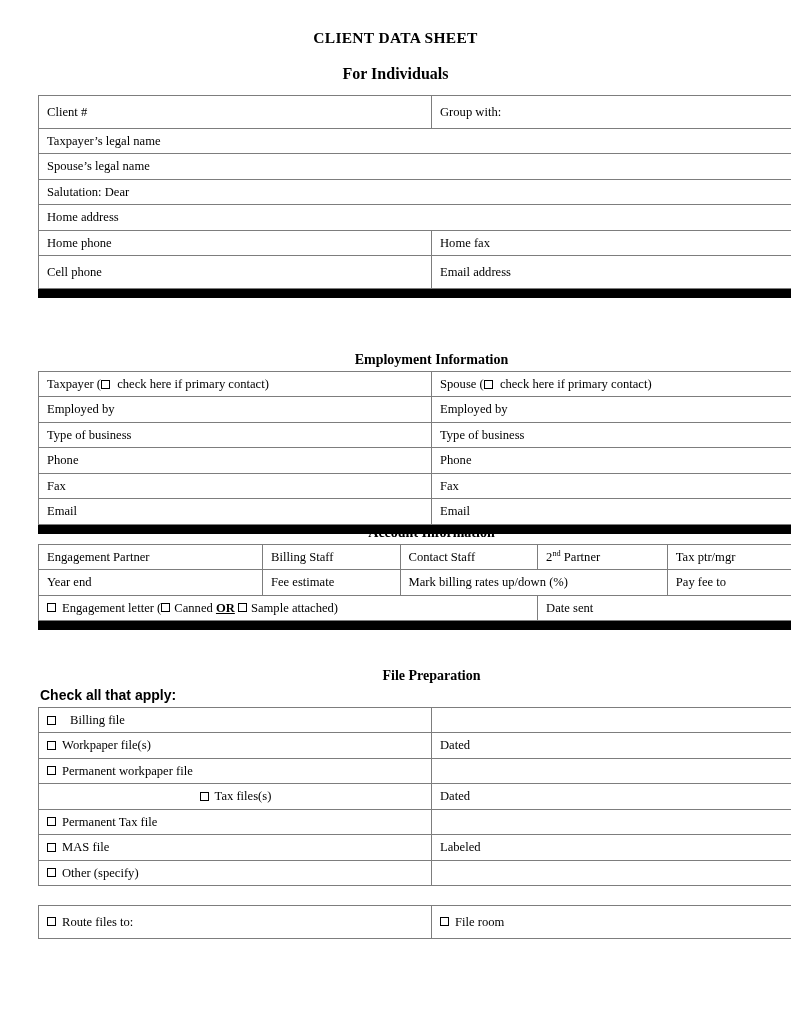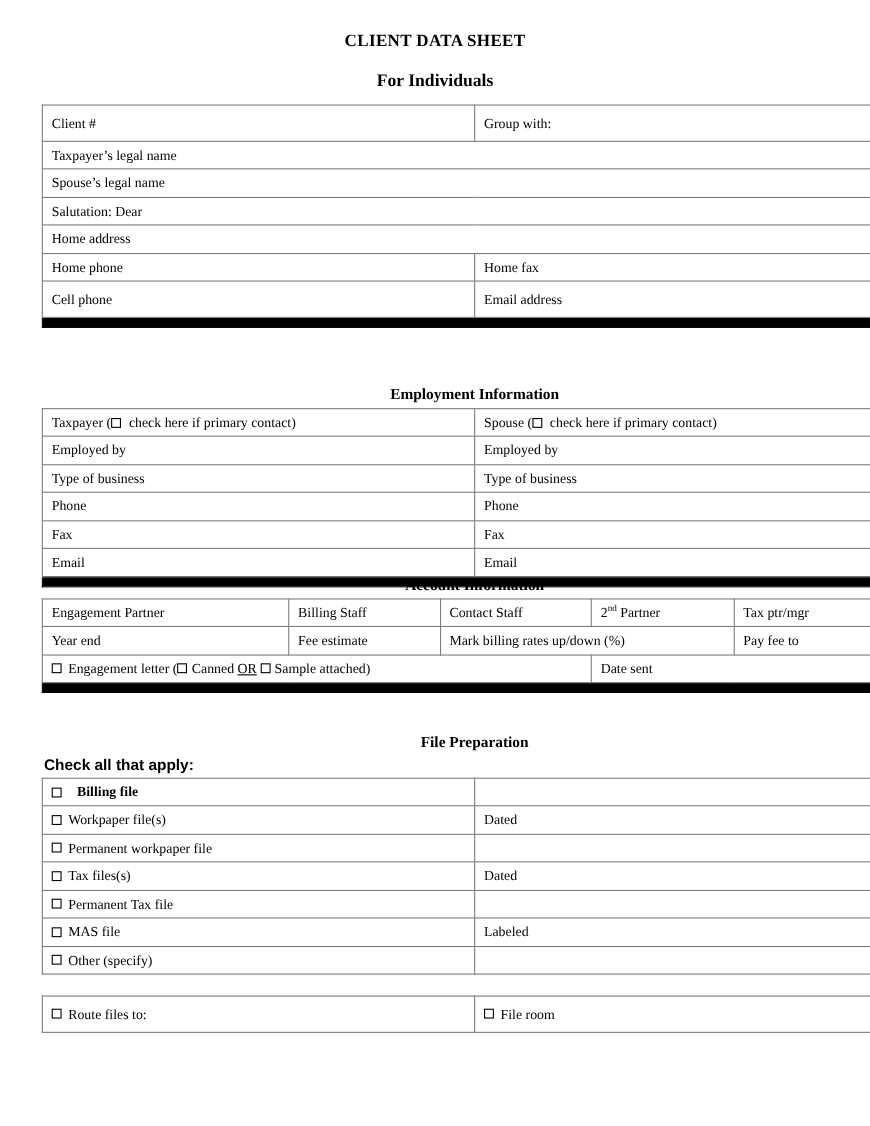--- a/index.html
+++ b/index.html
@@ -92,21 +92,21 @@
     width: 9px;
     height: 9px;
     border: 1.6px solid #000;
     vertical-align: -0.5px;
     margin-right: 4px;
     background: #fff;
   }
   .cb.lead { margin-right: 6px; }
   .cb.indent { margin-right: 14px; }
 
-  .u { text-decoration: underline; font-weight: normal; }
+  .u { text-decoration: underline; font-weight: bold; }
   sup { font-size: 66%; vertical-align: super; line-height: 0; }
 
   
   .sec { position: absolute; left: 38px; }
   #sec-individuals { top: 95px; }
   #sec-employment  { top: 352px; }
   #sec-account     { top: 525px; }
   #sec-fileprep    { top: 668px; }
   #sec-route       { top: 905px; }
 </style>
@@ -221,33 +221,33 @@
       </tbody>
     </table>
   </div>
 
   <div class="sec" id="sec-fileprep">
     <div class="section-heading">File Preparation</div>
     <div class="check-all">Check all that apply:</div>
     <table class="ftable">
       <tbody id="fileprep-body">
           <tr>
-            <td style="width: 50%; font-weight: bold;"><span class="cb indent"></span><span>Billing file</span></td>
+            <td style="width: 50%;"><span class="cb indent"></span><span>Billing file</span></td>
             <td style="width: 50%;"></td>
           </tr>
           <tr>
             <td style="width: 50%;"><span class="cb lead"></span><span>Workpaper file(s)</span></td>
             <td style="width: 50%;">Dated</td>
           </tr>
           <tr>
             <td style="width: 50%;"><span class="cb lead"></span><span>Permanent workpaper file</span></td>
             <td style="width: 50%;"></td>
           </tr>
           <tr>
-            <td style="width: 50%;"><span class="cb lead"></span><span>Tax files(s)</span></td>
+            <td style="width: 50%; text-align: center;"><span class="cb lead"></span><span>Tax files(s)</span></td>
             <td style="width: 50%;">Dated</td>
           </tr>
           <tr>
             <td style="width: 50%;"><span class="cb lead"></span><span>Permanent Tax file</span></td>
             <td style="width: 50%;"></td>
           </tr>
           <tr>
             <td style="width: 50%;"><span class="cb lead"></span><span>MAS file</span></td>
             <td style="width: 50%;">Labeled</td>
           </tr>

